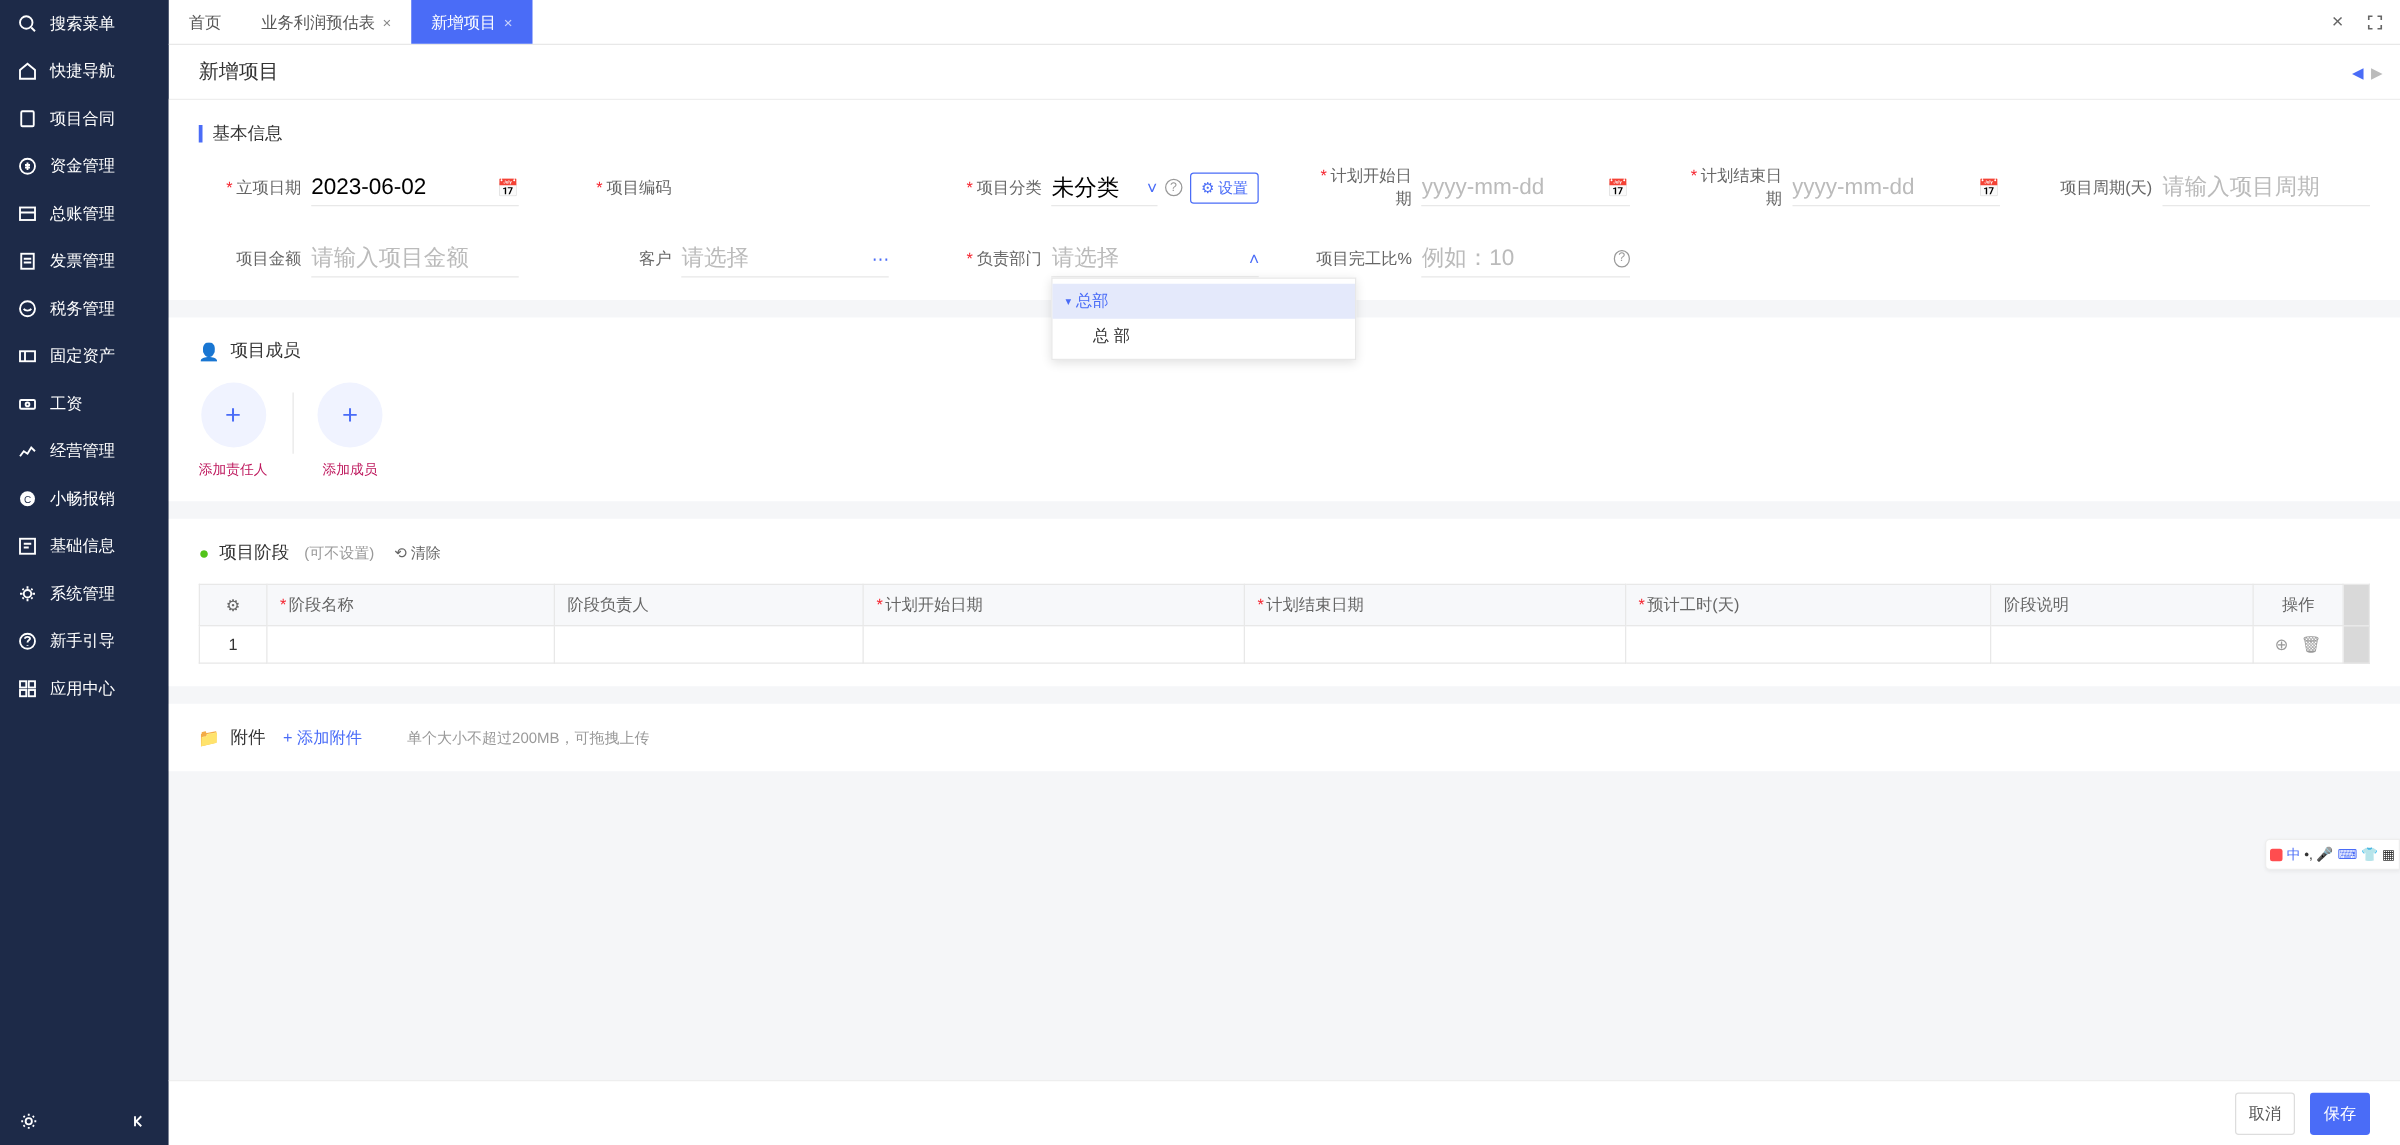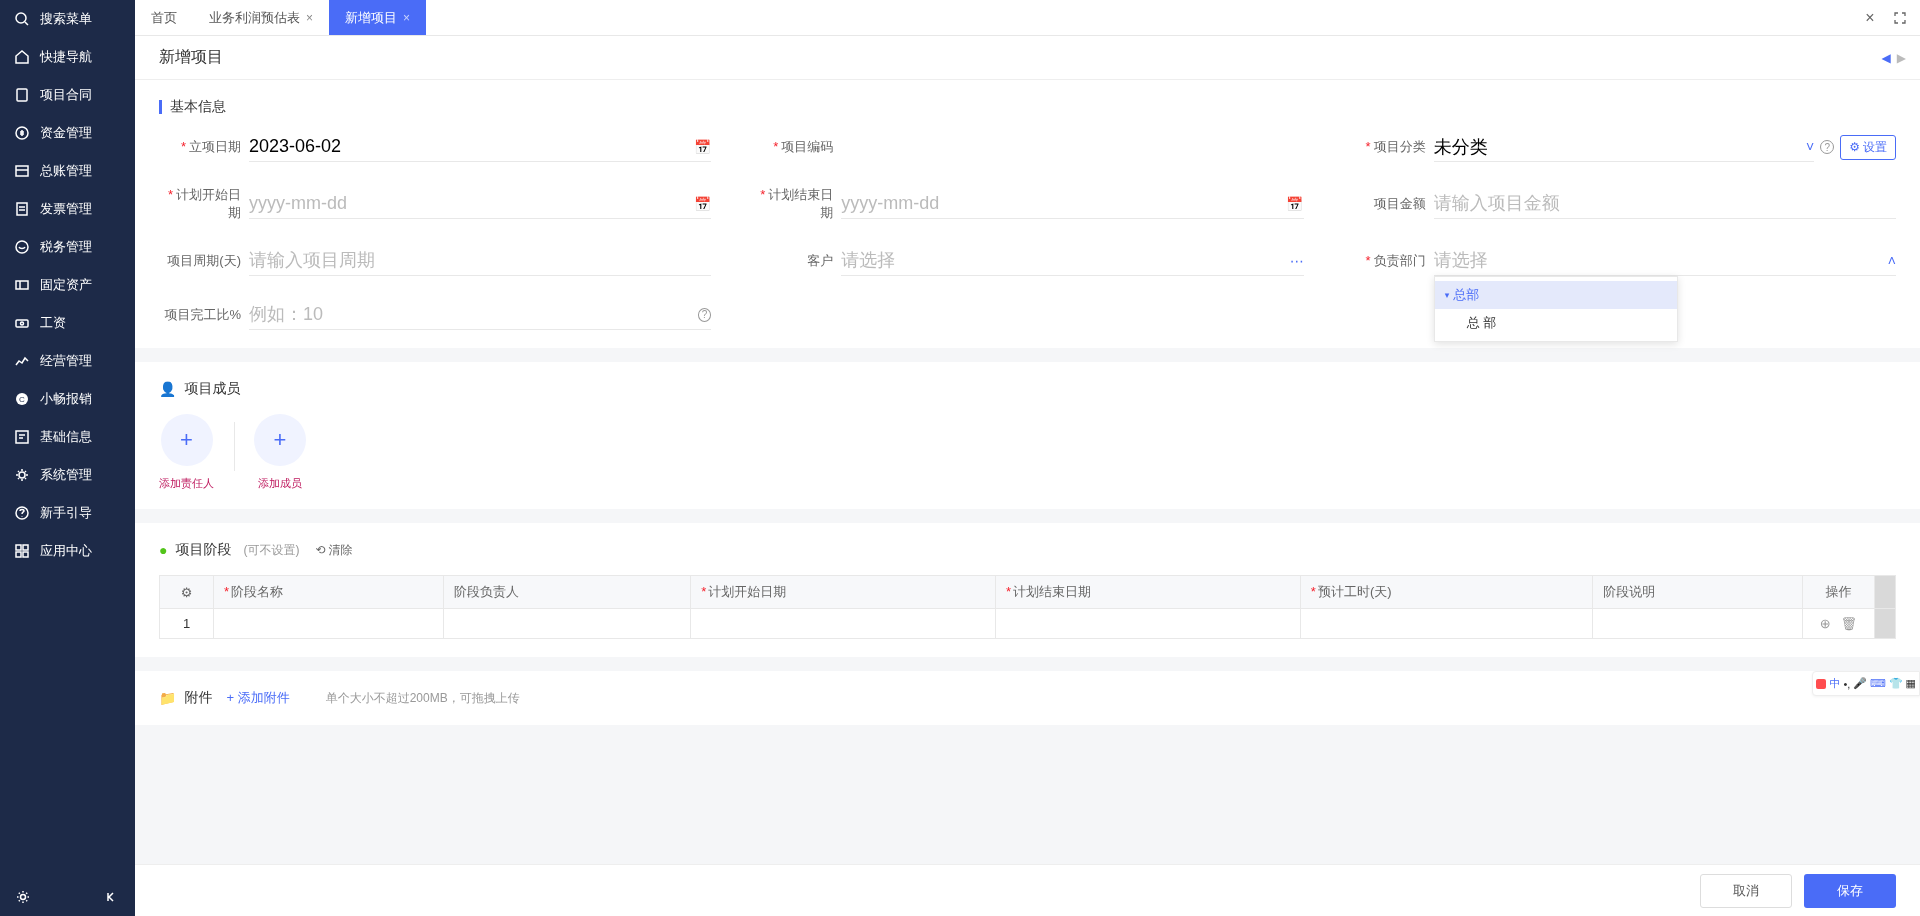--- a/index.html
+++ b/index.html
@@ -29,21 +29,21 @@
 
 .scroll { flex: 1; overflow: auto; background: #f5f6f8; }
 .card { background: #fff; margin: 0; padding: 18px 24px; }
 .card + .card { margin-top: 14px; }
 
 .section-title { display: flex; align-items: center; gap: 8px; font-size: 14px; font-weight: 500; margin-bottom: 16px; }
 .st-bar { width: 3px; height: 14px; background: #4a6cf7; }
 .st-sub { font-size: 12px; color: #999; font-weight: 400; margin-left: 4px; }
 .st-clear { font-size: 12px; color: #666; margin-left: 8px; cursor: pointer; display: inline-flex; align-items: center; gap: 3px; }
 
-.form-grid { display: grid; grid-template-columns: repeat(3, 1fr); gap: 24px 40px; }
+.form-grid { display: grid; grid-template-columns: repeat(6, 1fr); gap: 24px 40px; }
 .form-item { display: flex; align-items: center; }
 .form-label { width: 90px; text-align: right; padding-right: 8px; color: #666; font-size: 13px; flex-shrink: 0; }
 .req::before { content: "*"; color: #f5222d; margin-right: 3px; }
 .form-ctrl { flex: 1; height: 30px; border-bottom: 1px solid #e8e8e8; display: flex; align-items: center; position: relative; }
 .form-ctrl input { border: none; outline: none; width: 100%; font-size: 18px; background: transparent; }
 .form-ctrl input::placeholder { color: #bbb; }
 .suffix-icon { color: #4a6cf7; cursor: pointer; font-size: 14px; margin-left: 4px; }
 .help-icon { width: 14px; height: 14px; border: 1px solid #999; border-radius: 50%; display: inline-flex; align-items: center; justify-content: center; font-size: 10px; color: #999; margin-left: 6px; cursor: pointer; }
 .form-item-end { display: flex; align-items: center; gap: 6px; }
 .btn-outline { border: 1px solid #4a6cf7; color: #4a6cf7; background: #fff; padding: 3px 8px; border-radius: 3px; font-size: 12px; cursor: pointer; display: inline-flex; align-items: center; gap: 3px; }
@@ -73,21 +73,21 @@
 .col-idx { width: 54px; }
 .col-act { width: 72px; }
 .tbl-scroll-ind { width: 6px; background: #d9d9d9; }
 
 
 .attach-link { color: #4a6cf7; cursor: pointer; font-size: 13px; margin-left: 6px; }
 .attach-hint { color: #999; font-size: 12px; margin-left: 28px; }
 
 
 .footer { height: 52px; display: flex; align-items: center; justify-content: flex-end; gap: 12px; padding: 0 24px; border-top: 1px solid #eee; background: #fff; }
-.btn { padding: 7px 32px; border-radius: 3px; font-size: 13px; cursor: pointer; border: 1px solid transparent; }
+.btn { padding: 7px 10px; border-radius: 3px; font-size: 13px; cursor: pointer; border: 1px solid transparent; }
 .btn-default { background: #fff; border-color: #ddd; color: #555; }
 .btn-primary { background: #4a6cf7; color: #fff; }
 
 
 .float-right { position: absolute; right: 0; bottom: 220px; display: flex; flex-direction: column; gap: 0; }
 .float-chip { background: #fff; border: 1px solid #eee; border-radius: 4px 0 0 4px; padding: 4px 3px; font-size: 11px; box-shadow: 0 1px 3px rgba(0,0,0,.05); display:flex; align-items:center; gap:3px; }
 .float-chip .dot { width: 10px; height: 10px; border-radius: 2px; }
 
 
 svg { display: block; }
@@ -317,29 +317,29 @@
               </div>
           </div>
           <div class="form-item">
             <span class="form-label req">计划结束日期</span>
             <div class="form-ctrl">
                 <input placeholder="yyyy-mm-dd" style="">
                 <span class="suffix-icon">📅</span>
               </div>
           </div>
           <div class="form-item">
+            <span class="form-label">项目周期(天)</span>
+            <div class="form-ctrl">
+                <input placeholder="请输入项目周期" style="">
+              </div>
+          </div>
+          <div class="form-item">
             <span class="form-label">项目金额</span>
             <div class="form-ctrl">
                 <input placeholder="请输入项目金额" style="">
-              </div>
-          </div>
-          <div class="form-item">
-            <span class="form-label">项目周期(天)</span>
-            <div class="form-ctrl">
-                <input placeholder="请输入项目周期" style="">
               </div>
           </div>
 
           <div class="form-item">
             <span class="form-label">客户</span>
             <div class="form-ctrl">
                 <input placeholder="请选择" style="">
                 <span class="suffix-icon">⋯</span>
               </div>
           </div>

